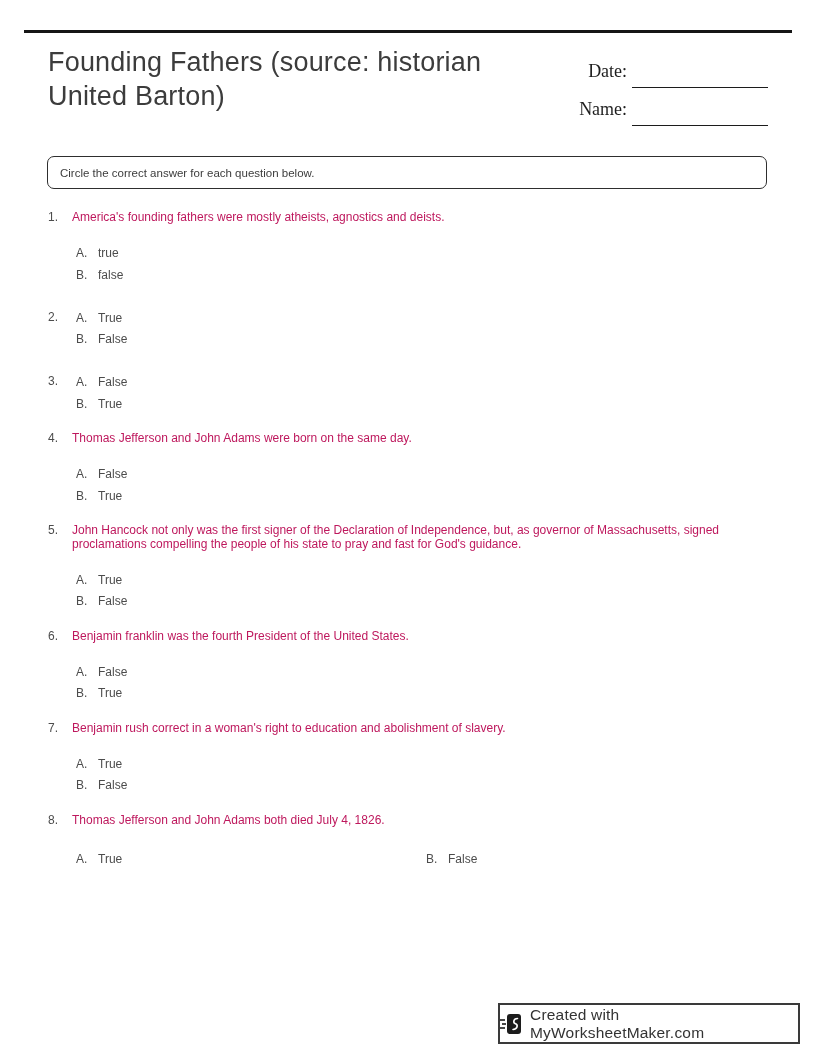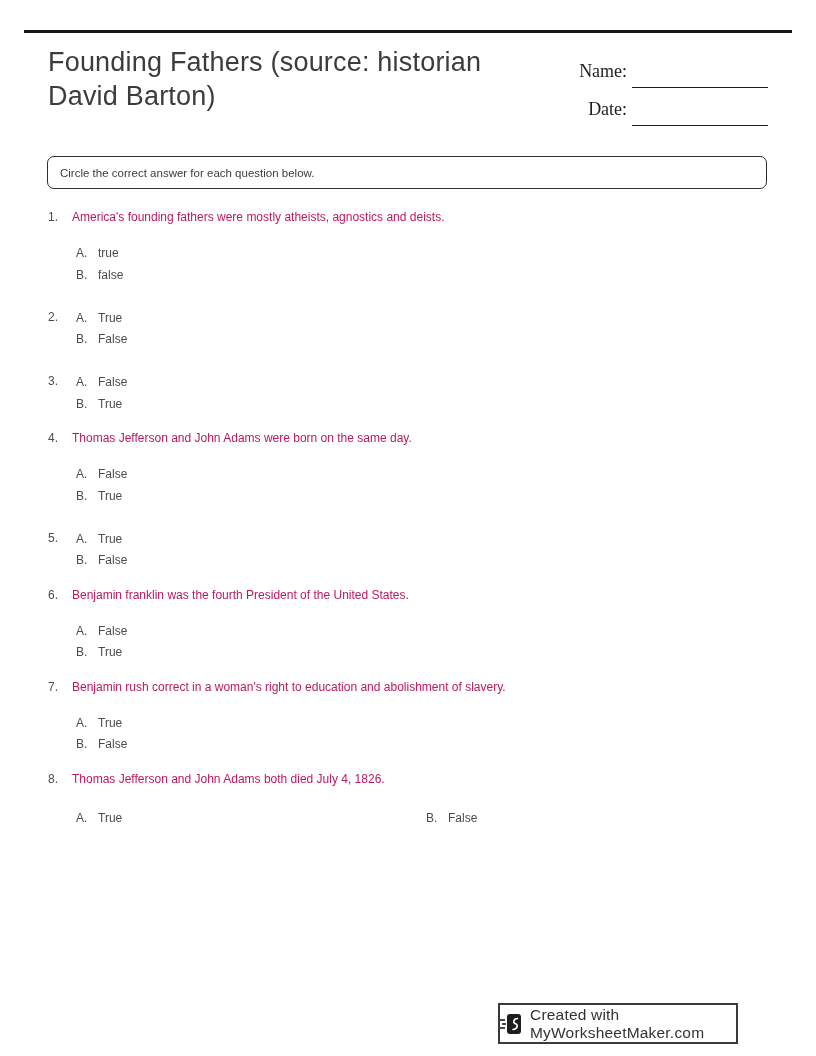--- a/index.html
+++ b/index.html
@@ -48,41 +48,41 @@
   .options { margin-top:21.5px; }
   .options.spread { position:relative; height:25px; }
   .option {
     position:relative; padding-left:26px; height:21.5px; font-size:12px;
     line-height:14px; color:#4c4c4c;
   }
   .opt-letter { position:absolute; left:4px; top:0; }
   .options.spread .option { display:inline-block; }
   .options.spread .option.opt-b { position:absolute; left:350px; top:3px; }
   .footer-badge {
-    position:absolute; left:498px; top:1003px; width:240px; height:41px;
+    position:absolute; left:498px; top:1003px; width:302px; height:41px;
     border:2px solid #3a3a3a; background:#fff;
     display:flex; align-items:center; justify-content:center; gap:8px;
   }
   .footer-text { font-size:15.5px; color:#333333; letter-spacing:0.2px; }
   .logo-icon { width:22px; height:24px; flex:0 0 auto; }
 </style>
 </head>
 <body>
 
 <div class="top-rule"></div>
 
-<h1 class="page-title">Founding Fathers (source: historian David Barton)</h1>
+<h1 class="page-title">Founding Fathers (source: historian United Barton)</h1>
 
 <div class="header-right">
   <div class="hr-row">
-    <span class="hr-label">Name:</span>
+    <span class="hr-label">Date:</span>
     <span class="hr-line"></span>
   </div>
   <div class="hr-row">
-    <span class="hr-label">Date:</span>
+    <span class="hr-label">Name:</span>
     <span class="hr-line"></span>
   </div>
 </div>
 
 <div class="instruction-box">
   <span class="instruction-text">Circle the correct answer for each question below.</span>
 </div>
 
 <div id="questions">
     <div class="question first">
@@ -110,20 +110,21 @@
     <div class="question">
       <span class="q-num">4.</span>
       <div class="q-text">Thomas Jefferson and John Adams were born on the same day.</div>
       <div class="options">
         <div class="option opt-a"><span class="opt-letter">A.</span><span class="opt-text">False</span></div>
         <div class="option opt-b"><span class="opt-letter">B.</span><span class="opt-text">True</span></div>
       </div>
     </div>
     <div class="question">
       <span class="q-num">5.</span>
+      <div class="q-text">John Hancock not only was the first signer of the Declaration of Independence, but, as governor of Massachusetts, signed proclamations compelling the people of his state to pray and fast for God's guidance.</div>
       <div class="options">
         <div class="option opt-a"><span class="opt-letter">A.</span><span class="opt-text">True</span></div>
         <div class="option opt-b"><span class="opt-letter">B.</span><span class="opt-text">False</span></div>
       </div>
     </div>
     <div class="question">
       <span class="q-num">6.</span>
       <div class="q-text">Benjamin franklin was the fourth President of the United States.</div>
       <div class="options">
         <div class="option opt-a"><span class="opt-letter">A.</span><span class="opt-text">False</span></div>

